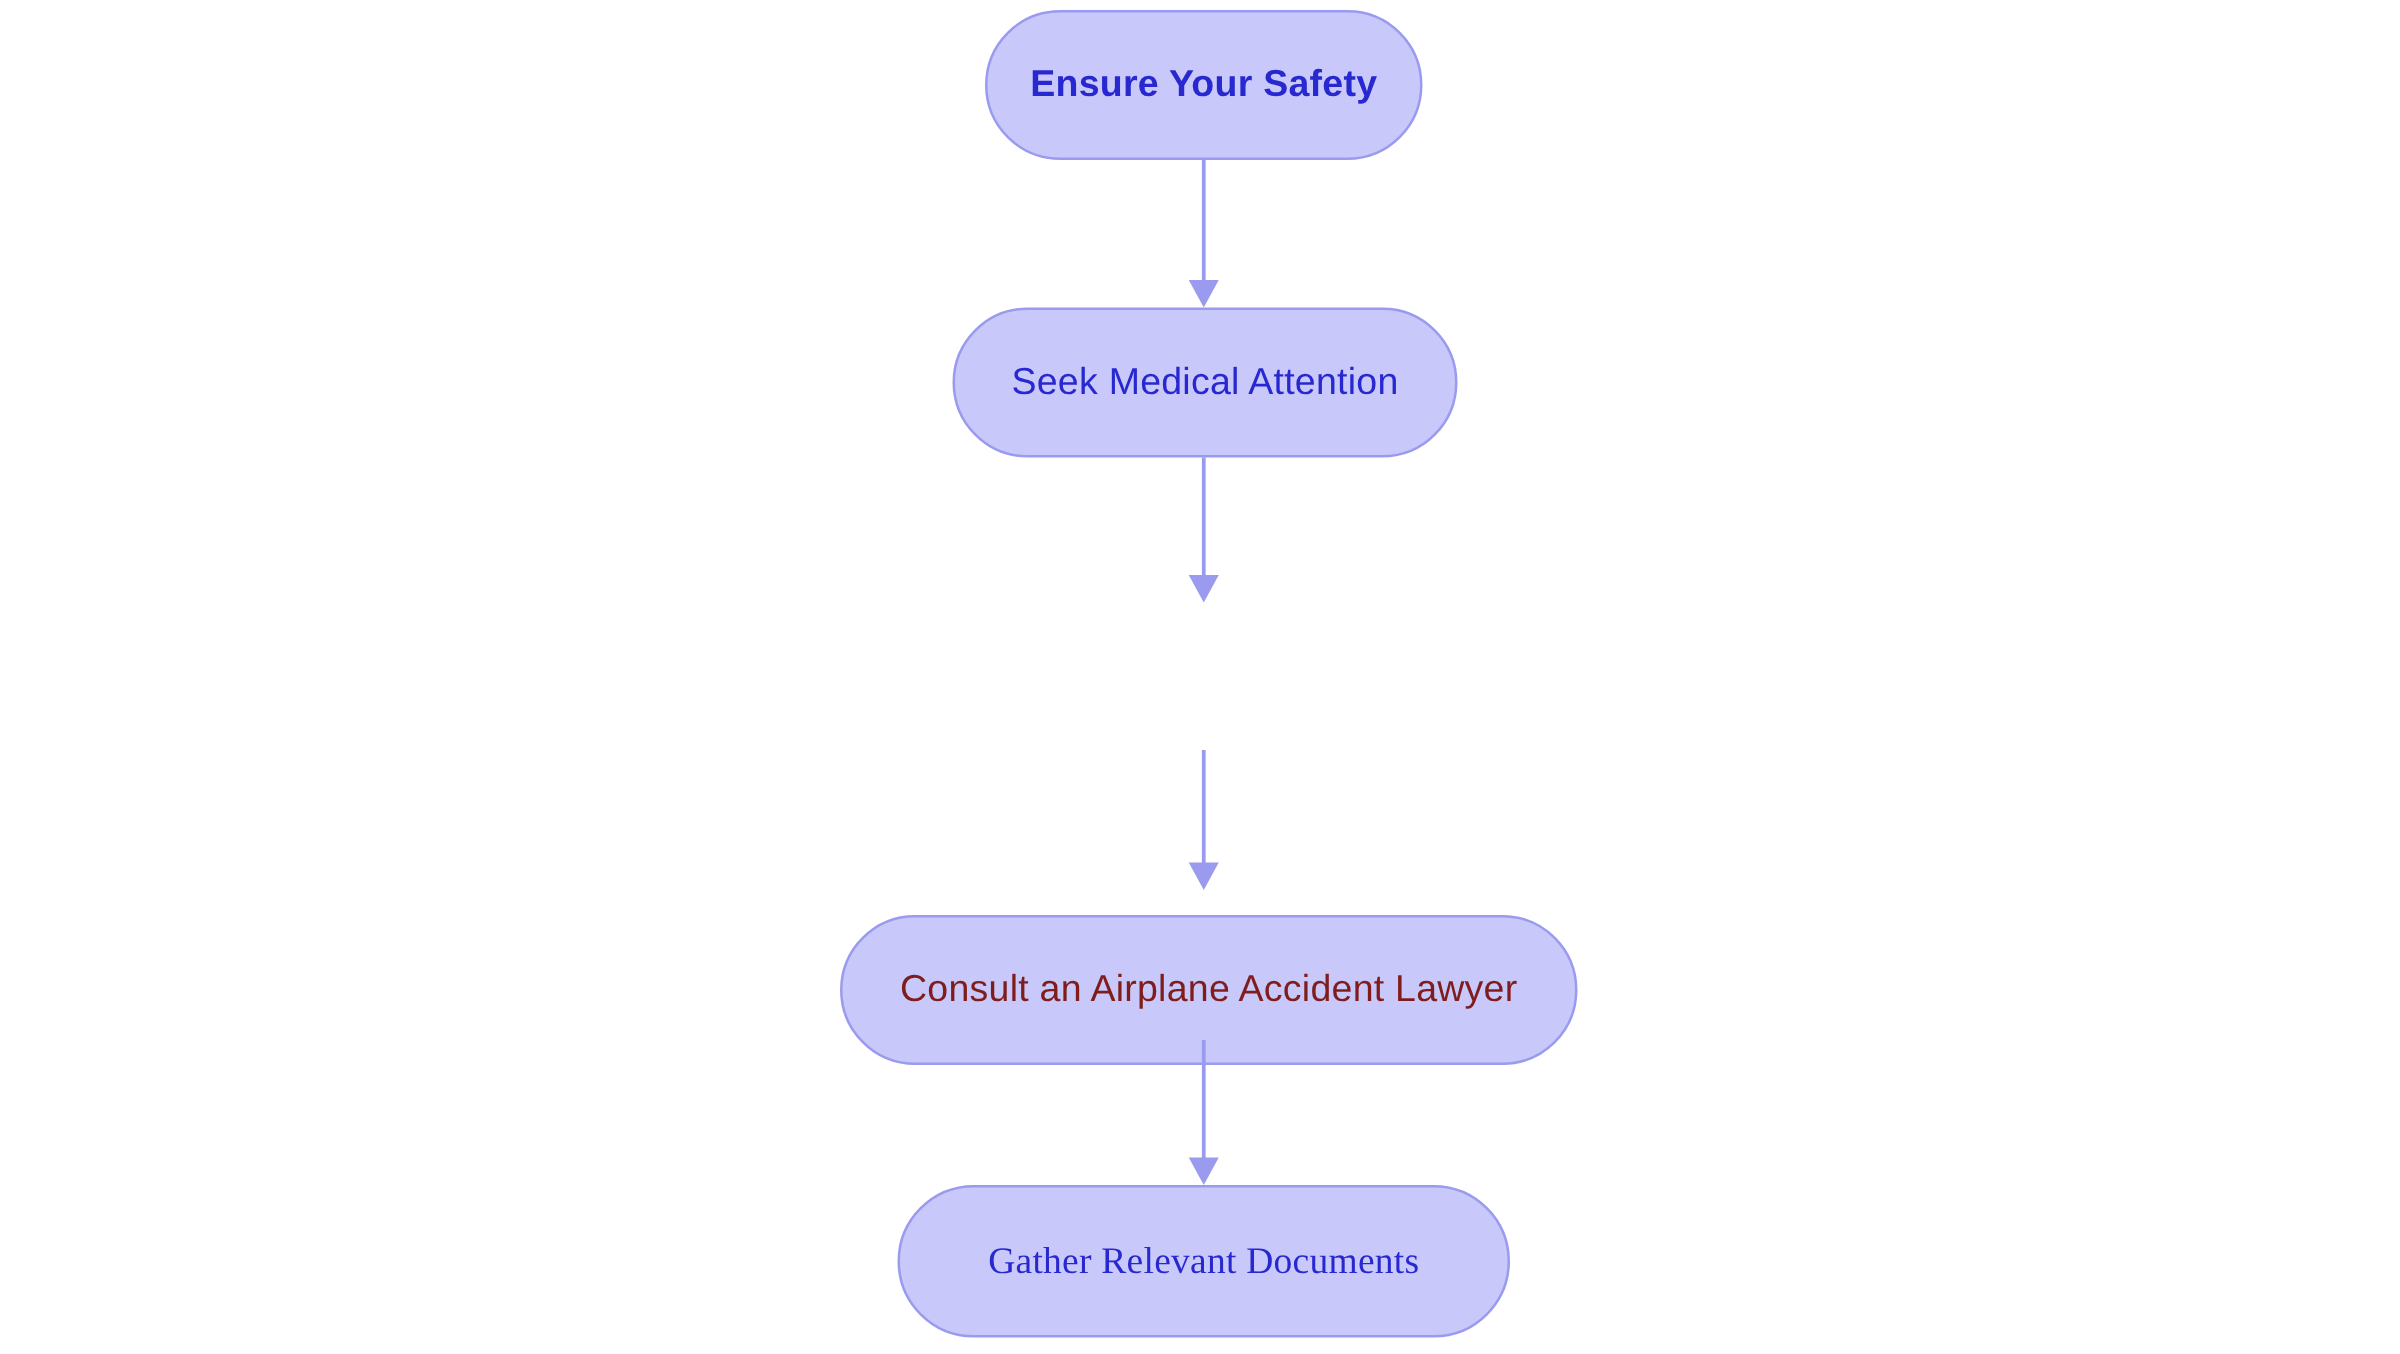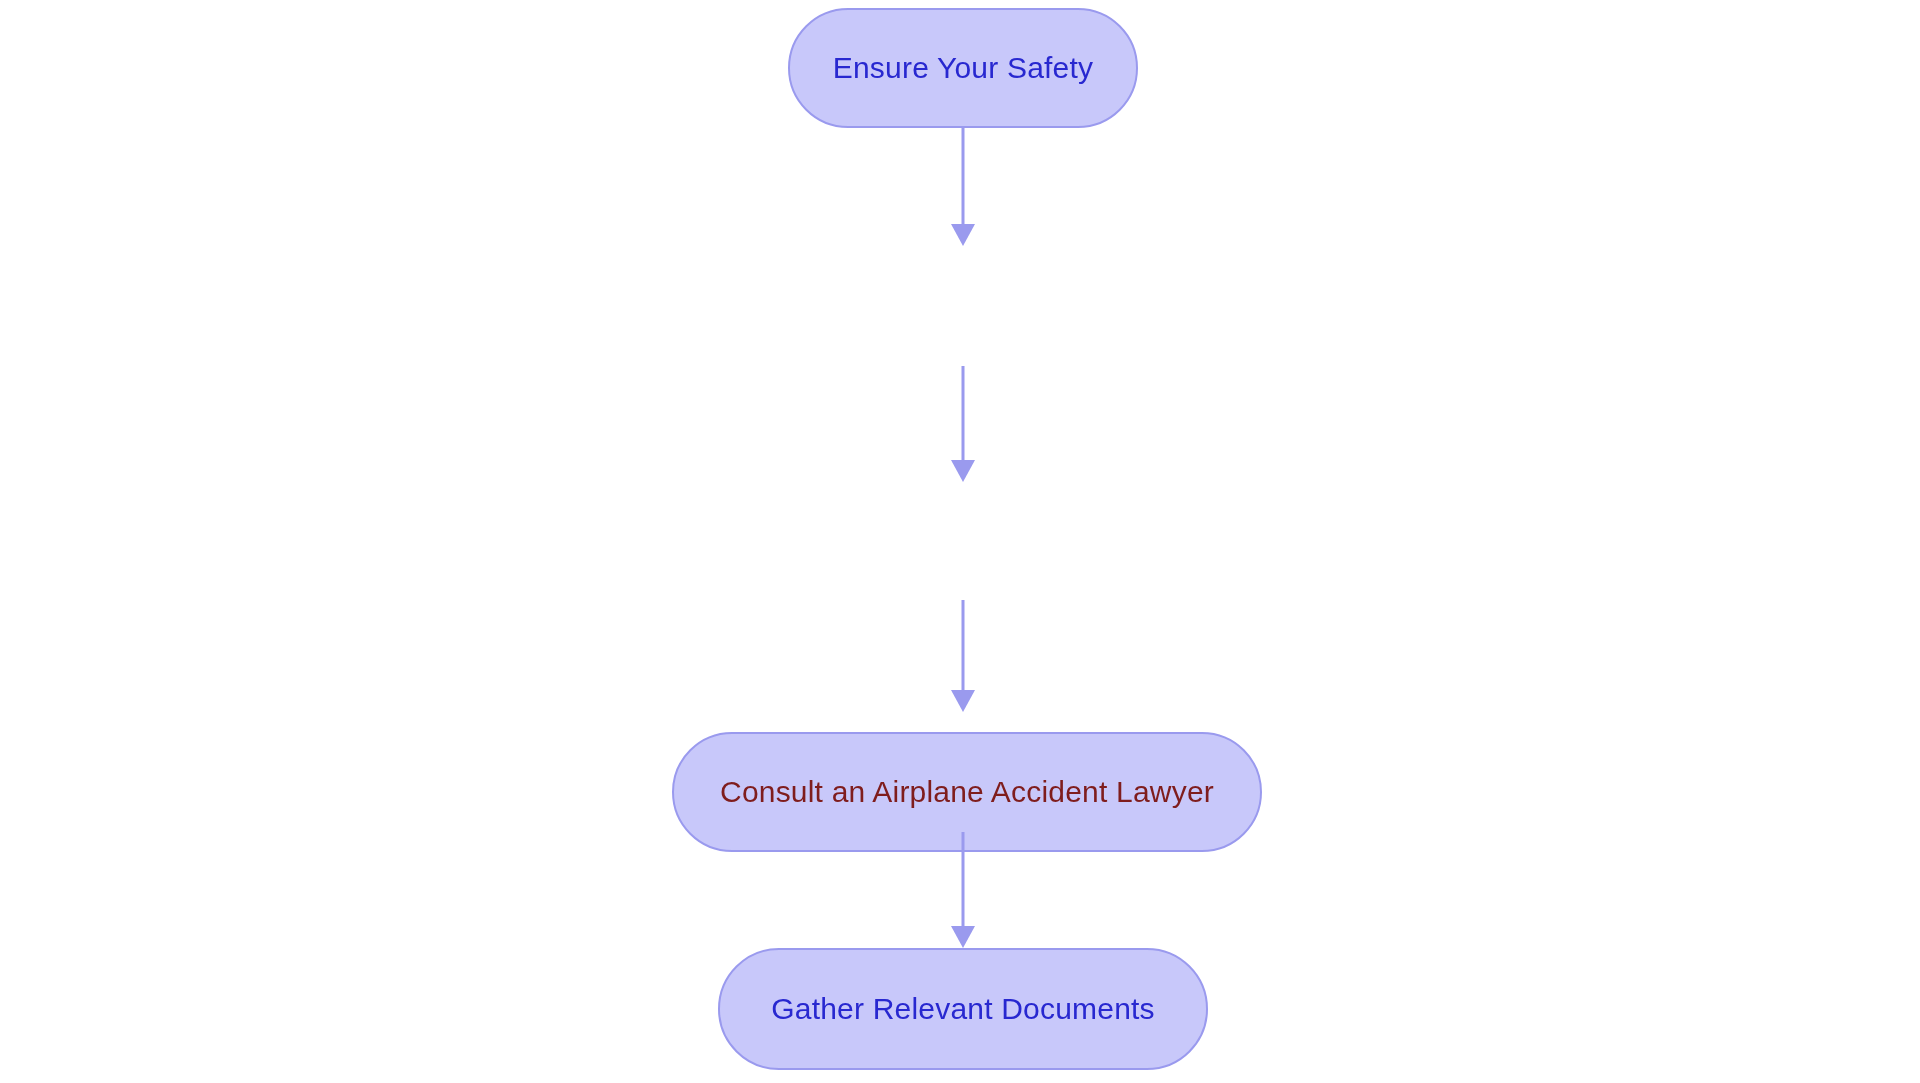--- a/index.html
+++ b/index.html
@@ -68,29 +68,32 @@
     border-left: 12px solid transparent;
     border-right: 12px solid transparent;
     border-top: 22px solid #9a9aee;
   }
 </style>
 </head>
 <body>
 
 <div id="flowchart" style="background: rgb(255, 255, 255);">
 
-  <div class="node" id="node-1" style="left: 788px; top: 8px; width: 350px; height: 120px; background: rgb(200, 200, 250); border-color: rgb(154, 154, 238); color: rgb(40, 40, 208);">
+  <div class="node" id="node-1" style="left: 788px; top: 8px; width: 350px; height: 120px; background: rgb(200, 200, 250); border-color: rgb(154, 154, 238); color: rgb(40, 40, 208); font-weight: bold;">
     <span class="node-label">Ensure Your Safety</span>
   </div>
 
   <div class="connector" id="connector-1" style="left: 950px; top: 128px; width: 26px; height: 118px;">
     <div class="stem" style="height: 98px; background: rgb(154, 154, 238);"></div>
     <div class="head" style="border-top-color: rgb(154, 154, 238);"></div>
   </div>
 
+  <div class="node" id="node-2" style="left: 762px; top: 246px; width: 404px; height: 120px; background: rgb(200, 200, 250); border-color: rgb(154, 154, 238); color: rgb(40, 40, 208);">
+    <span class="node-label">Seek Medical Attention</span>
+  </div>
 
   <div class="connector" id="connector-2" style="left: 950px; top: 366px; width: 26px; height: 116px;">
     <div class="stem" style="height: 96px; background: rgb(154, 154, 238);"></div>
     <div class="head" style="border-top-color: rgb(154, 154, 238);"></div>
   </div>
 
 
   <div class="connector" id="connector-3" style="left: 950px; top: 600px; width: 26px; height: 112px;">
     <div class="stem" style="height: 92px; background: rgb(154, 154, 238);"></div>
     <div class="head" style="border-top-color: rgb(154, 154, 238);"></div>
@@ -98,17 +101,17 @@
 
   <div class="node" id="node-4" style="left: 672px; top: 712px; width: 590px; height: 120px; background: rgb(200, 200, 250); border-color: rgb(154, 154, 238); color: #7f1d1d; margin-top: 20px;">
     <span class="node-label">Consult an Airplane Accident Lawyer</span>
   </div>
 
   <div class="connector" id="connector-4" style="left: 950px; top: 832px; width: 26px; height: 116px;">
     <div class="stem" style="height: 96px; background: rgb(154, 154, 238);"></div>
     <div class="head" style="border-top-color: rgb(154, 154, 238);"></div>
   </div>
 
-  <div class="node" id="node-5" style="left: 718px; top: 948px; width: 490px; height: 122px; background: rgb(200, 200, 250); border-color: rgb(154, 154, 238); color: rgb(40, 40, 208);">
+  <div class="node" id="node-5" style="left: 718px; top: 948px; width: 490px; height: 122px; background: rgb(200, 200, 250); border-color: rgb(154, 154, 238); color: rgb(40, 40, 208); font-family: Liberation Serif, serif;">
     <span class="node-label">Gather Relevant Documents</span>
   </div>
 
 </div>
 
 </body></html>

